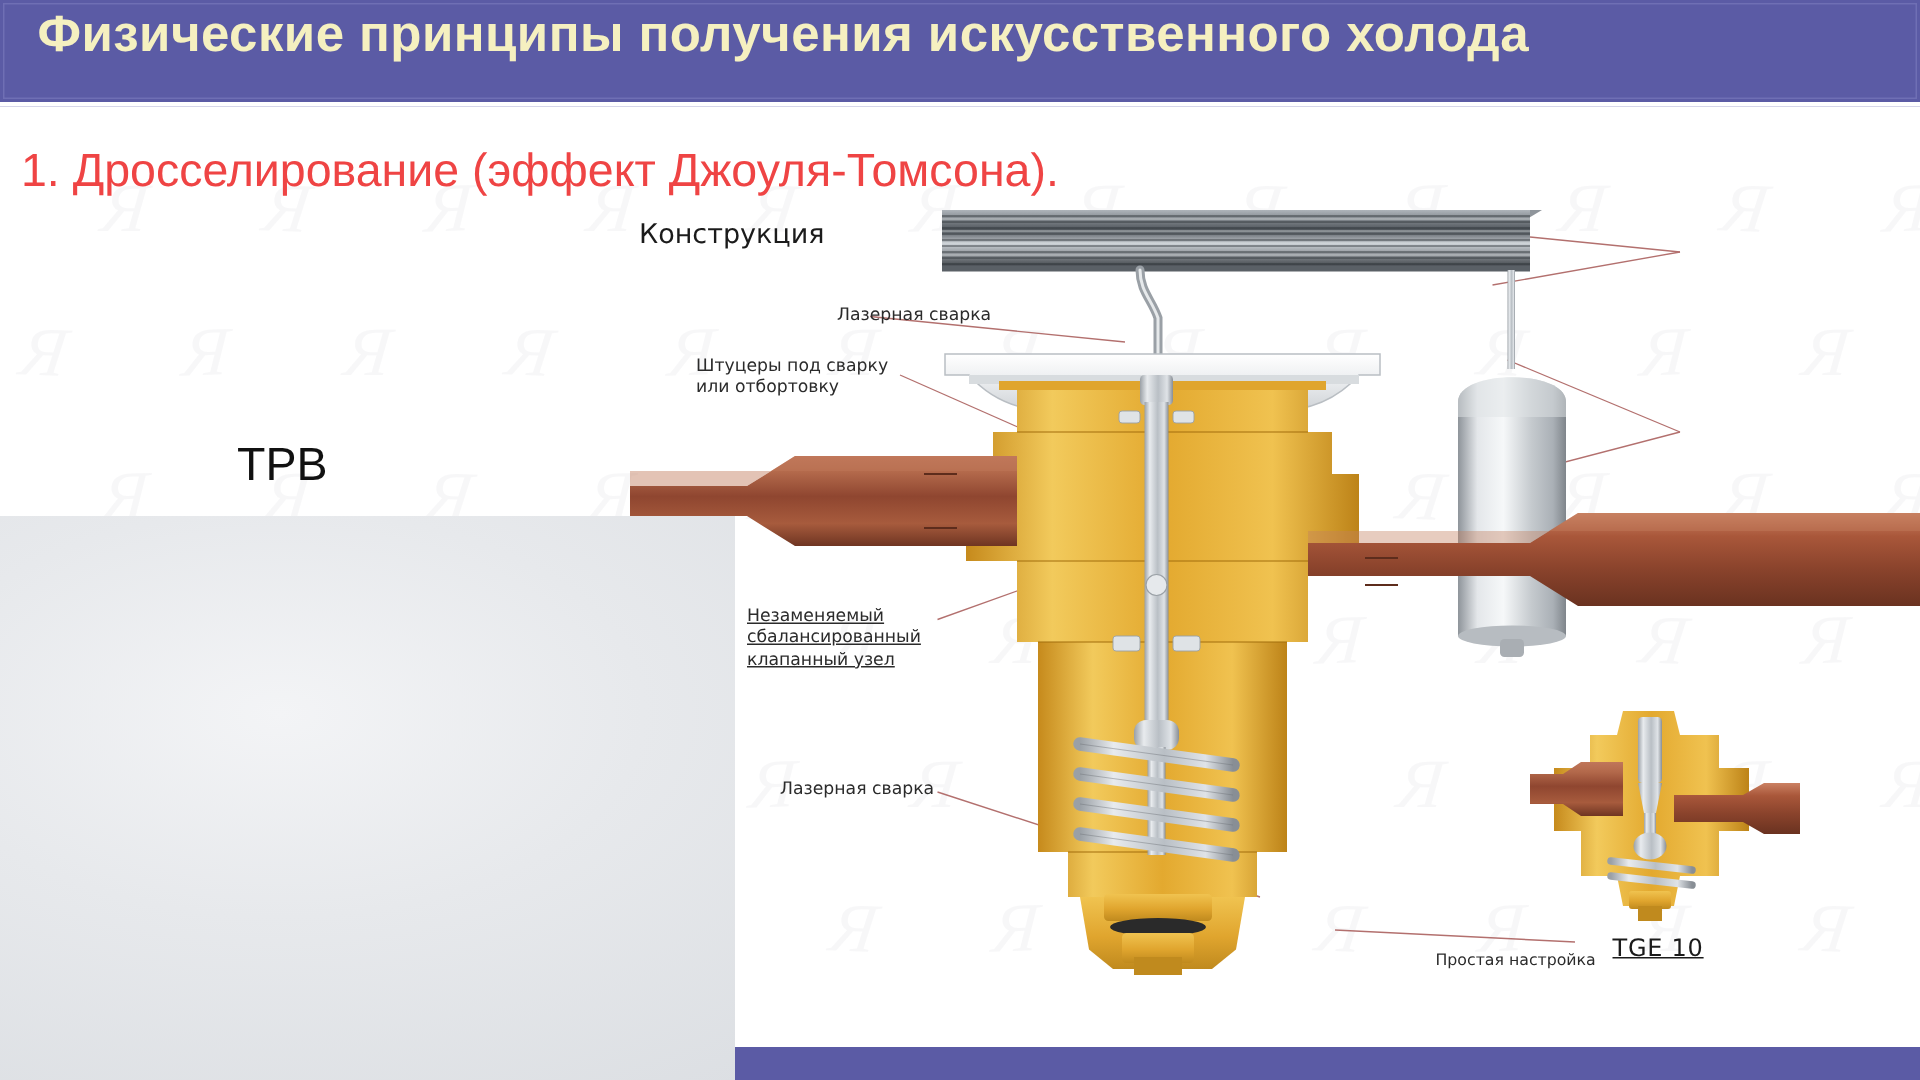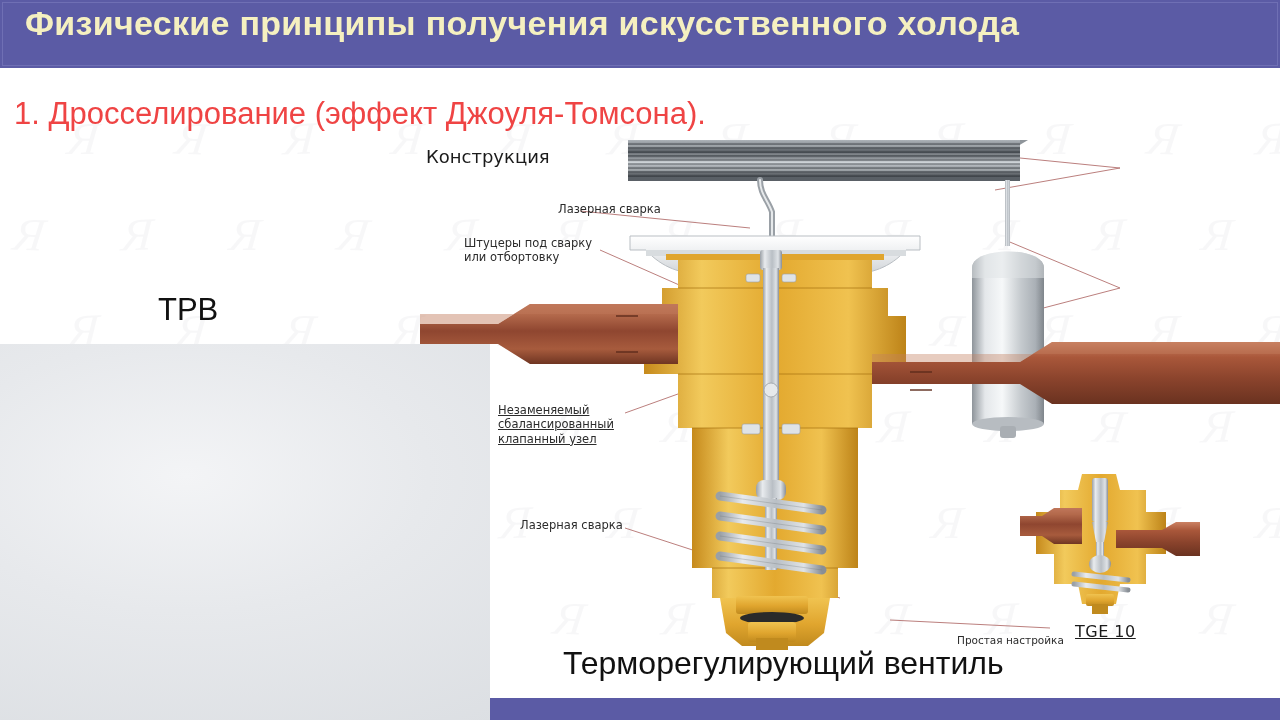--- a/index.html
+++ b/index.html
@@ -605,17 +605,16 @@
       </g>
 
       <g>
         <rect x="172" y="306" width="56" height="28" fill="url(#pBlack)"></rect>
         <path d="M 182 334 L 218 334 L 212 368 L 188 368 Z" fill="url(#pBlack)"></path>
         <ellipse cx="200" cy="368" rx="12" ry="4" fill="#060606"></ellipse>
       </g>
     </svg>
   </div>
 
-  <div class="bottom-caption">Терморегулирующий вентиль</div>
 
   <div class="bottom-bar"></div>
 
 </div>
 
 </body></html>

